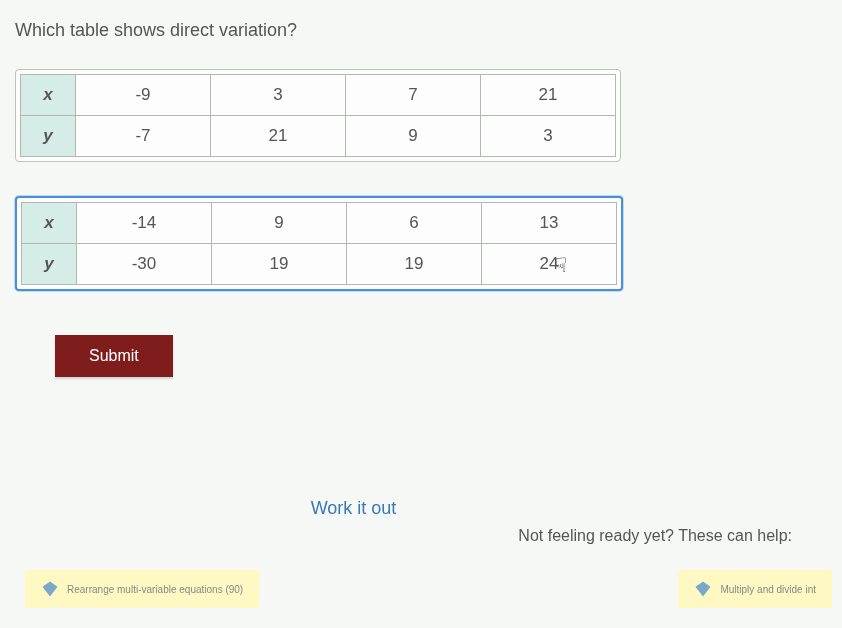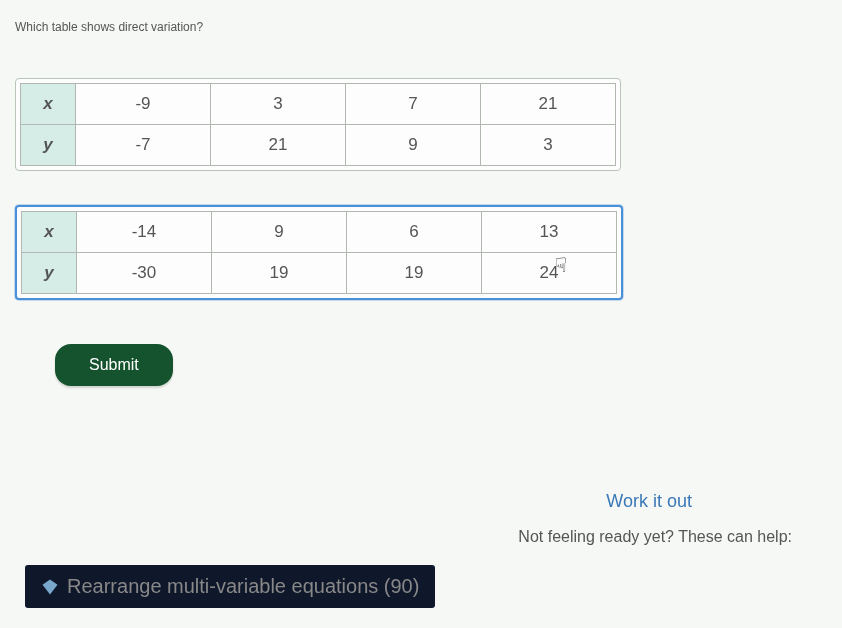--- a/index.html
+++ b/index.html
@@ -11,23 +11,23 @@
       font-family: Arial, Helvetica, sans-serif;
       background: #f5f8f5;
       padding: 20px 15px;
       color: #4a4a4a;
       width: 842px;
       height: 628px;
       overflow: hidden;
       position: relative;
     }
     .question {
-      font-size: 12px;
+      font-size: 18px;
       color: #555;
-      margin-bottom: 44px;
+      margin-bottom: 28px;
       font-weight: 500;
     }
     .table-option {
       border: 1px solid #b8c5b8;
       border-radius: 4px;
       padding: 4px;
       margin-bottom: 30px;
       display: inline-block;
       background: #fdfdfd;
       cursor: pointer;
@@ -50,66 +50,66 @@
       background: #d6ece6;
       font-weight: 600;
       font-style: italic;
       width: 55px;
     }
     td.val {
       width: 135px;
       background: #fdfdfd;
     }
     .submit-btn {
-      background: #14532d;
+      background: #7f1d1d;
       color: #fff;
       border: none;
-      border-radius: 16px;
+      border-radius: 0;
       padding: 12px 34px;
       font-size: 16px;
       cursor: pointer;
       margin-top: 10px;
       margin-left: 40px;
       box-shadow: 0 2px 2px rgba(0,0,0,0.15);
     }
     .bottom-area {
       position: absolute;
       bottom: 20px;
       left: 15px;
       right: 0;
     }
     .work-it-heading {
       color: #3a78b8;
       font-size: 18px;
       font-weight: 500;
-      text-align: right;
+      text-align: center;
       margin-right: 150px;
-      margin-bottom: 16px;
+      margin-bottom: 8px;
     }
     .not-ready {
       color: #555;
       font-size: 16px;
       text-align: right;
       margin-right: 50px;
-      margin-bottom: 19px;
+      margin-bottom: 25px;
     }
     .help-links {
       display: flex;
       justify-content: space-between;
       align-items: center;
       padding: 0 10px;
     }
     .help-link {
       display: flex;
       align-items: center;
       gap: 8px;
       color: #888;
-      font-size: 20px;
+      font-size: 10px;
       cursor: pointer;
-      background: #0f172a;
+      background: #fef9c3;
       padding: 10px 16px;
       border-radius: 3px;
     }
     .help-link svg {
       width: 18px;
       height: 18px;
       flex-shrink: 0;
     }
     .cursor-icon {
       position: absolute;
@@ -180,17 +180,23 @@
 <div class="bottom-area">
   <div class="work-it-heading">Work it out</div>
   <div class="not-ready">Not feeling ready yet? These can help:</div>
   <div class="help-links">
     <div class="help-link">
       <svg viewBox="0 0 24 24" fill="#7aa8cc">
           <path d="M12 2 L22 9 L12 22 L2 9 Z"></path>
         </svg>
       <span>Rearrange multi-variable equations (90)</span>
     </div>
+    <div class="help-link">
+      <svg viewBox="0 0 24 24" fill="#7aa8cc">
+          <path d="M12 2 L22 9 L12 22 L2 9 Z"></path>
+        </svg>
+      <span>Multiply and divide int</span>
+    </div>
   </div>
 </div>
 
 
 
 
 </body></html>

